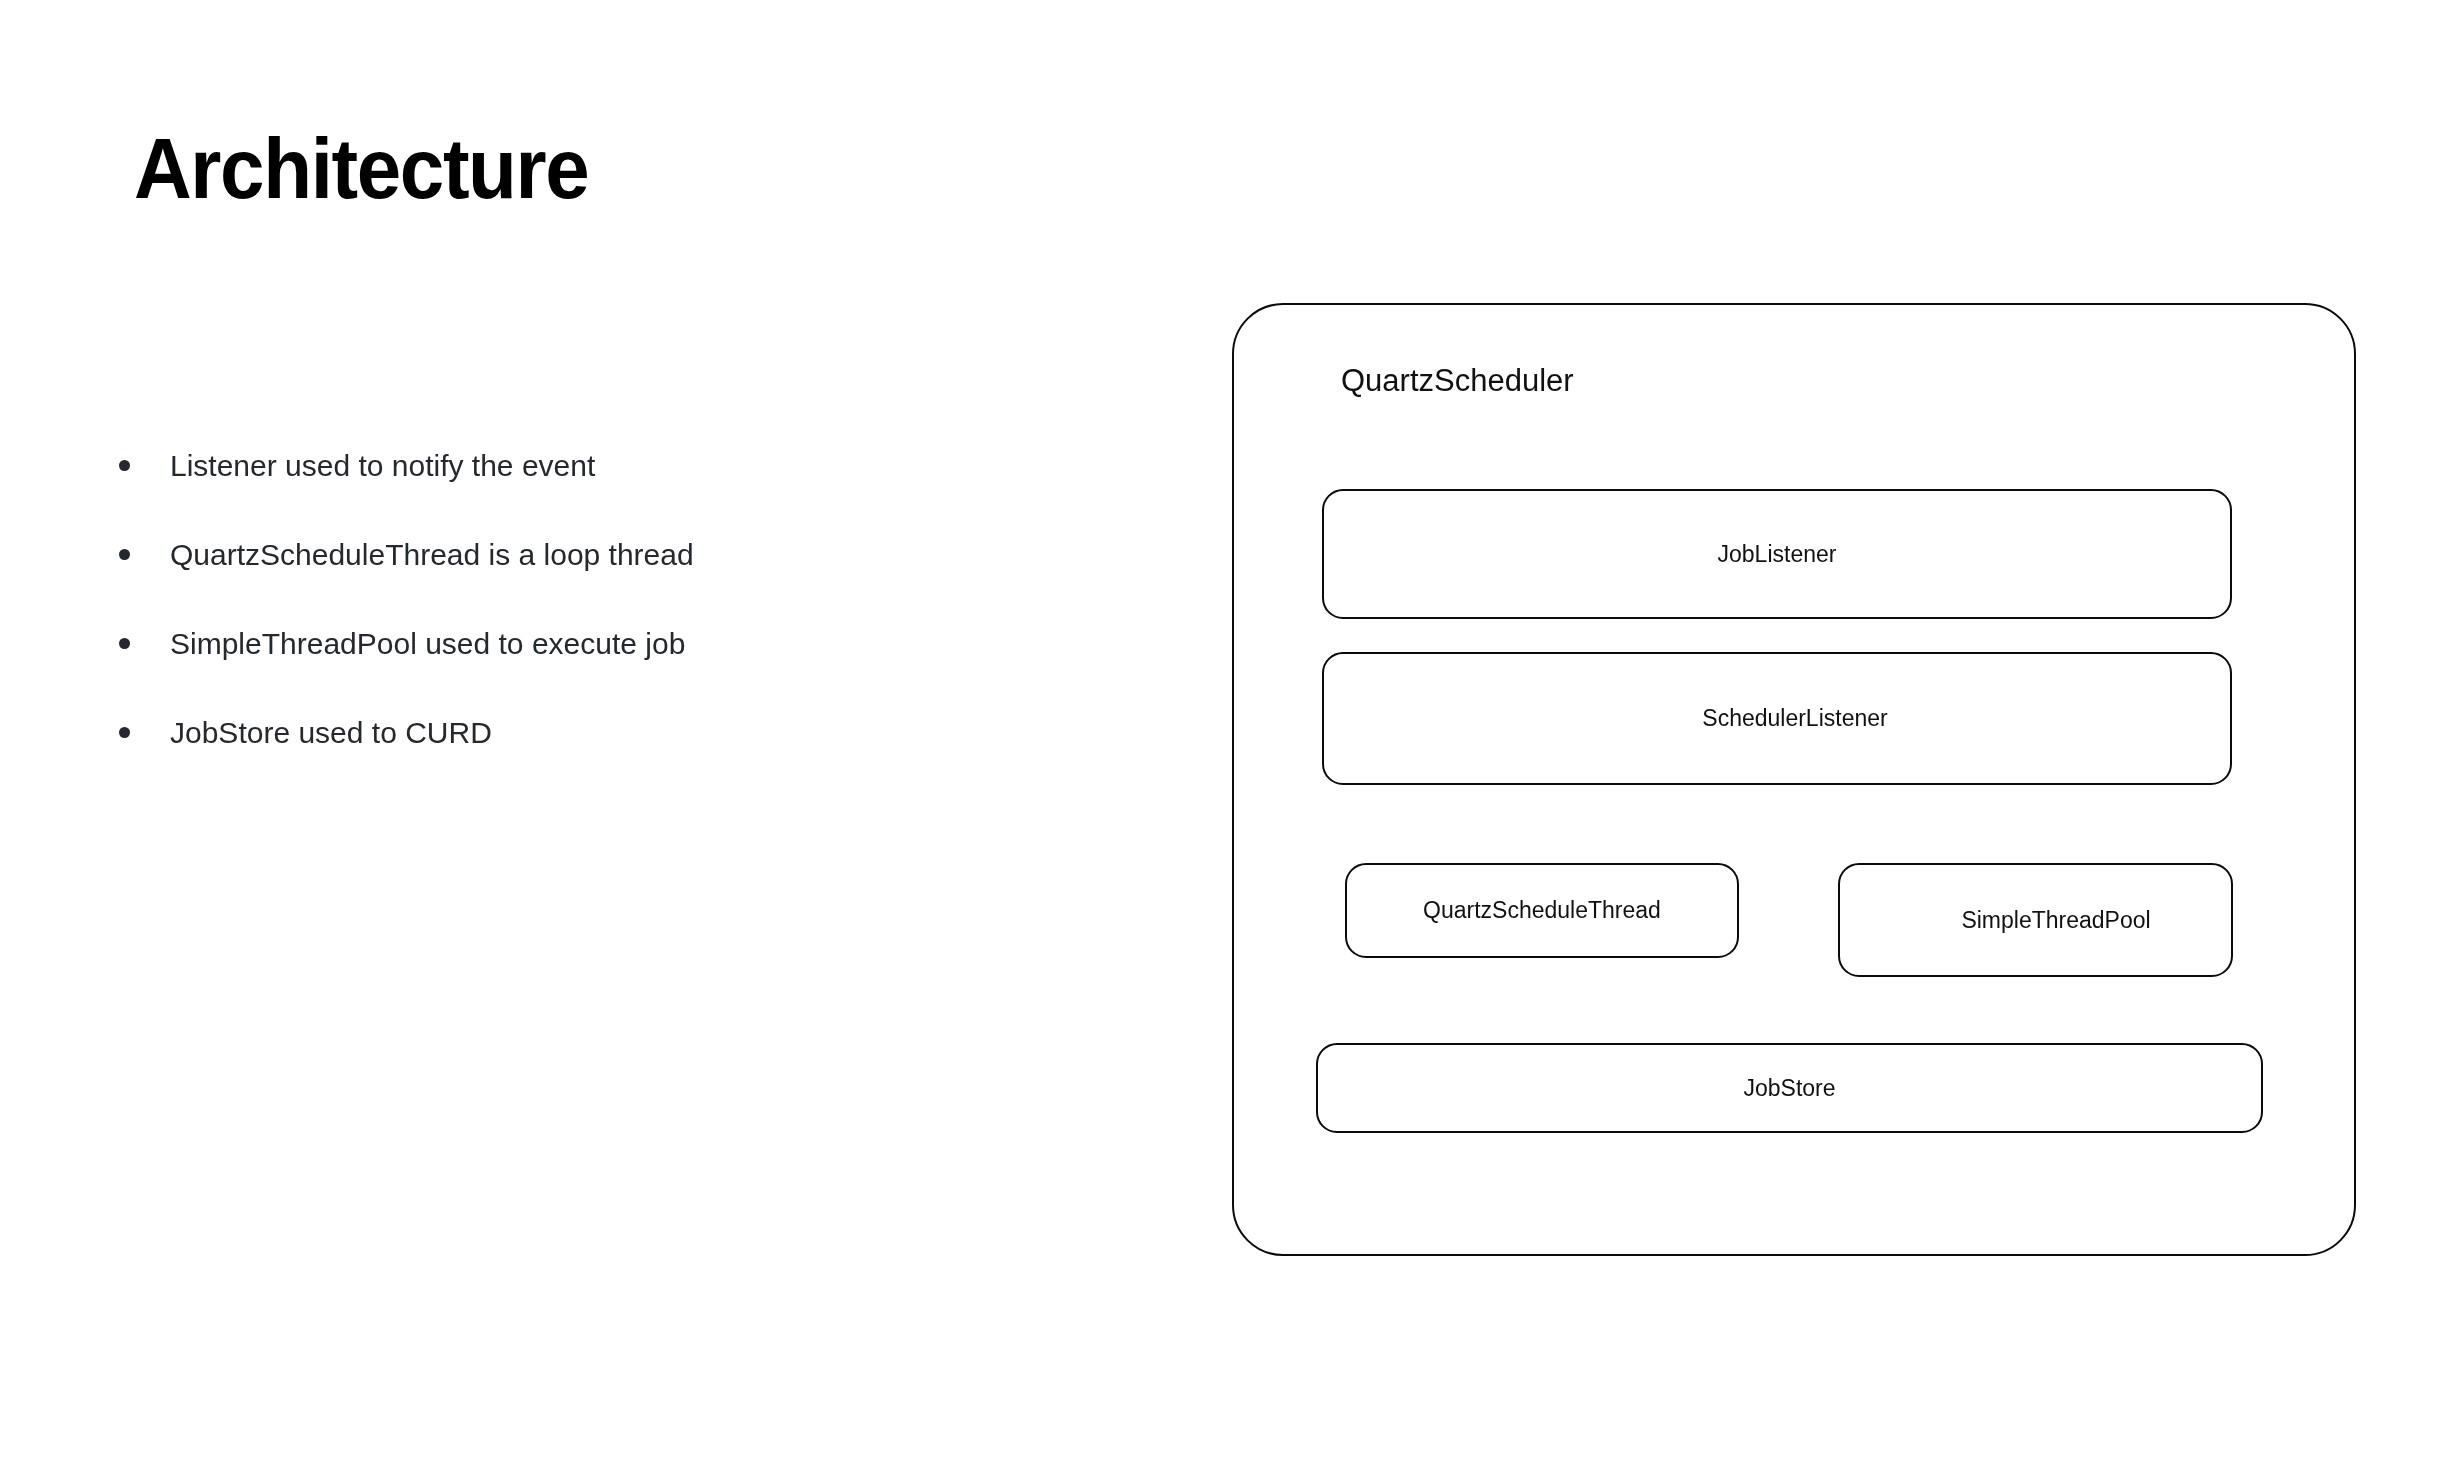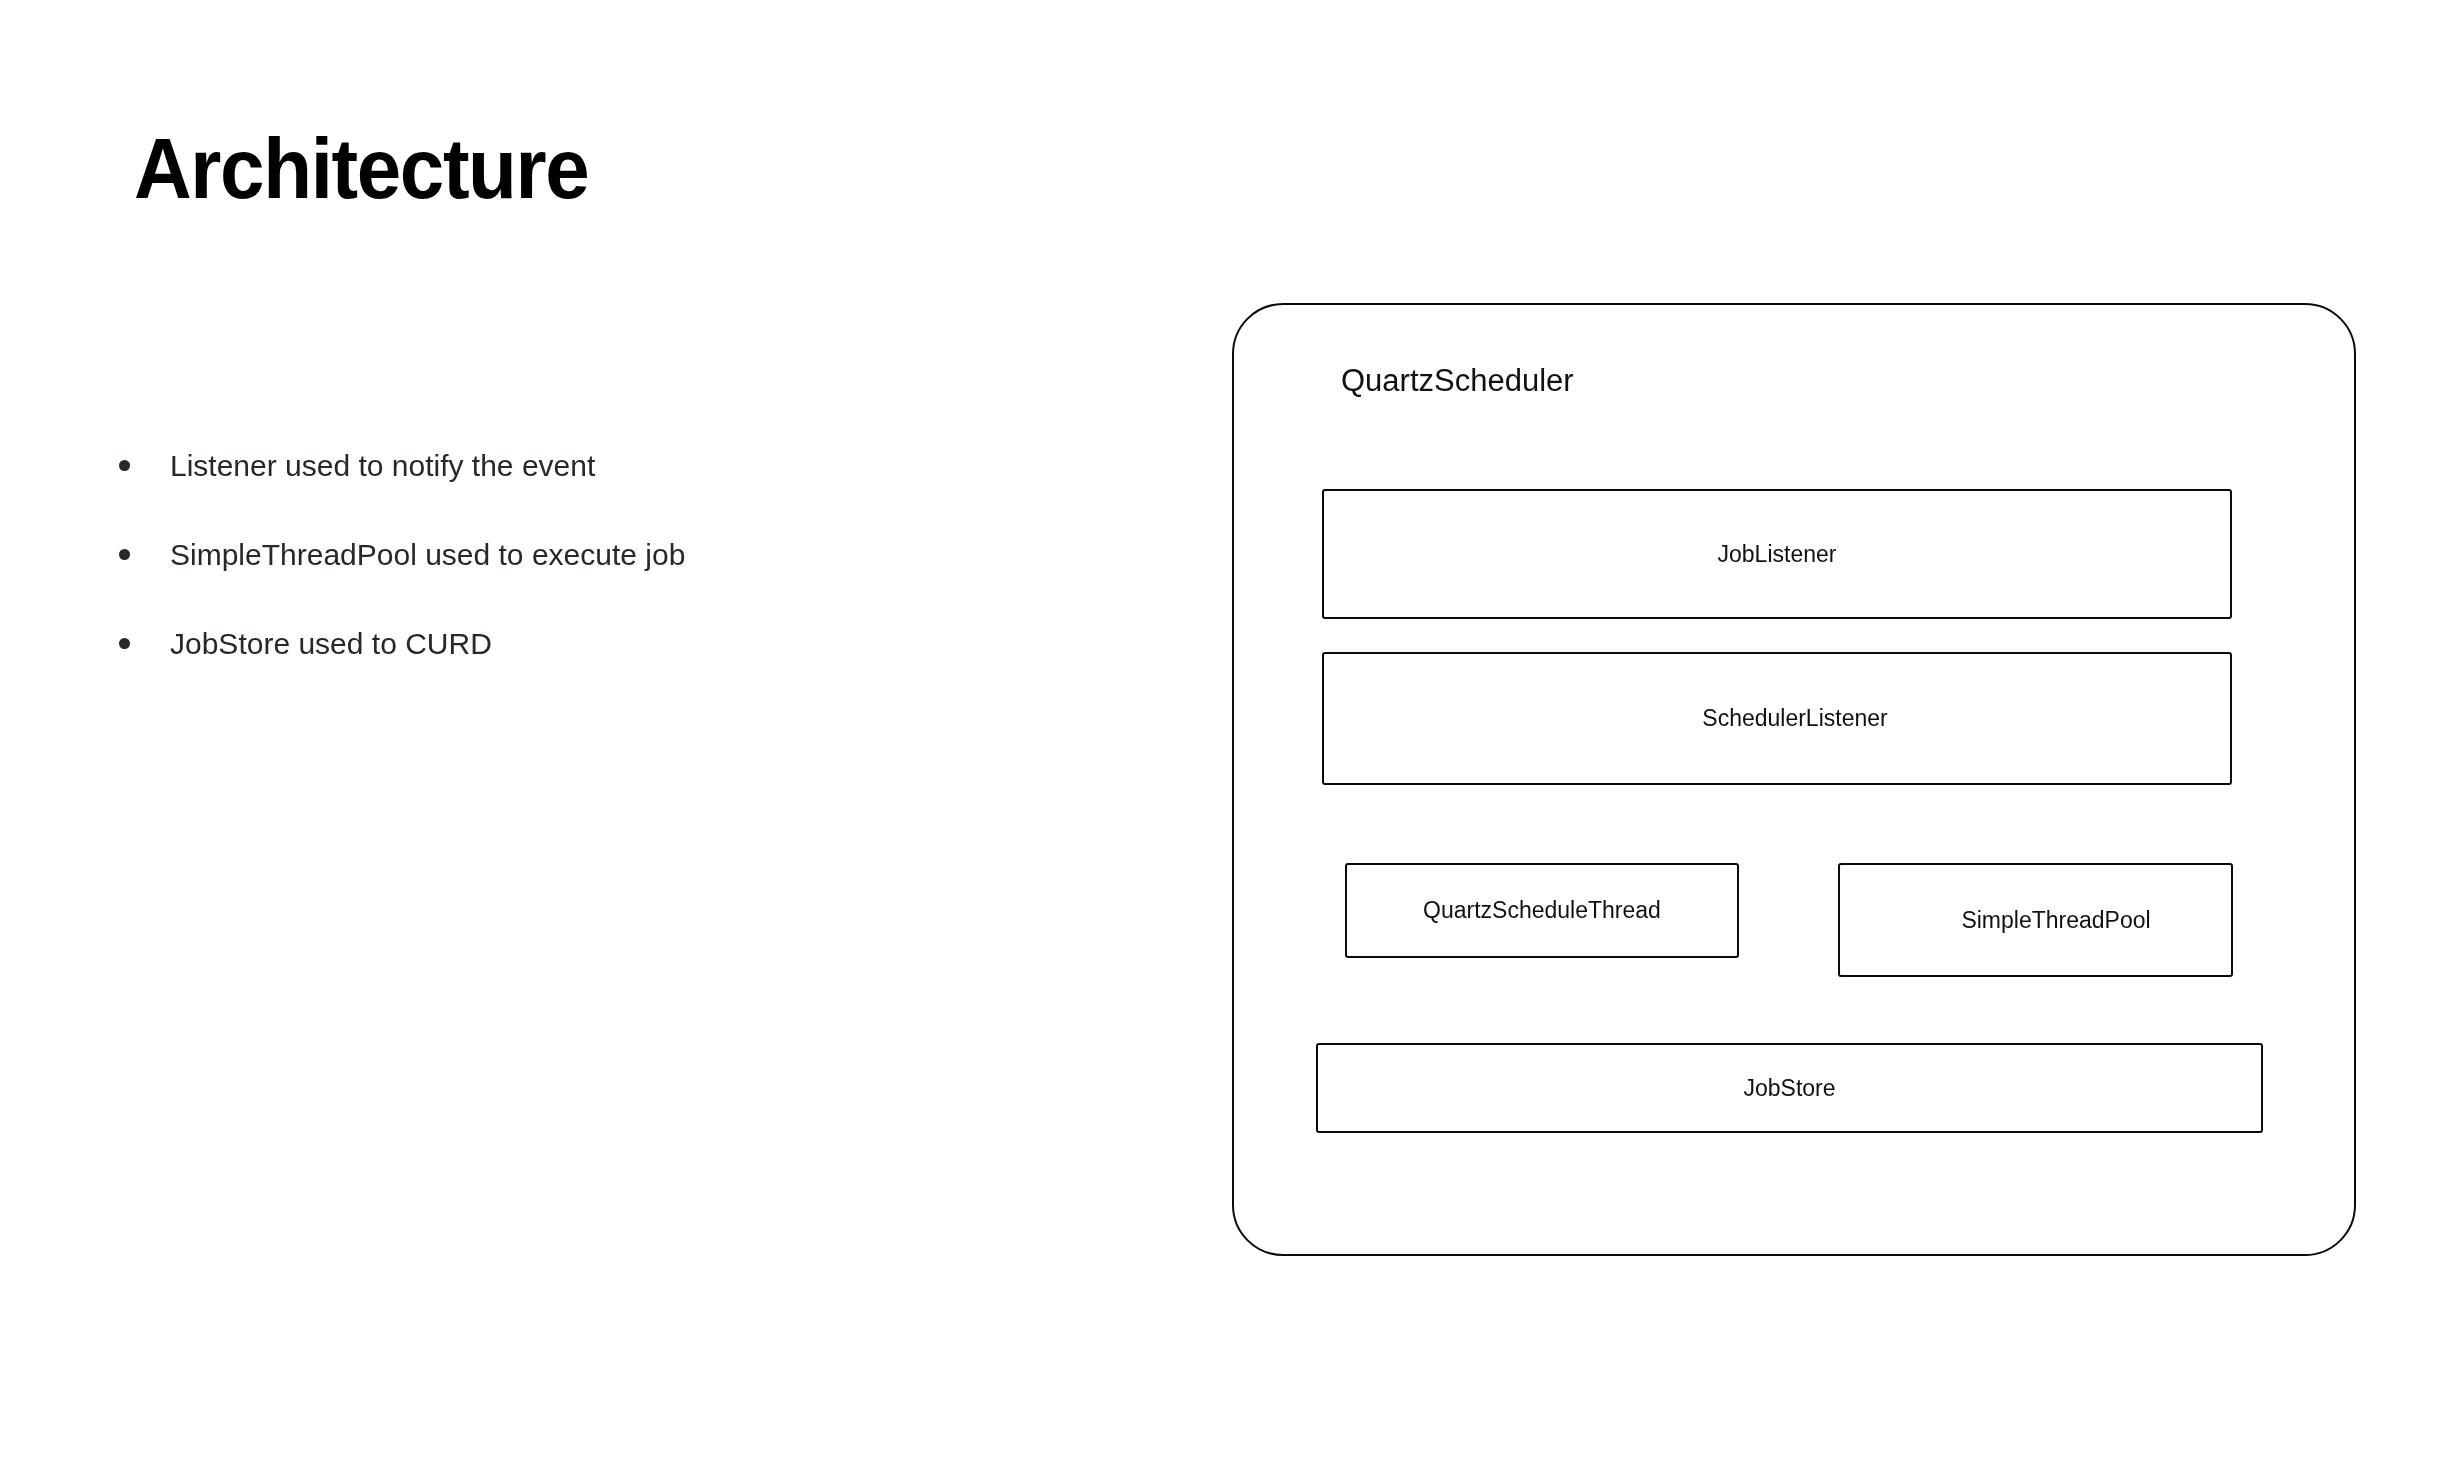--- a/index.html
+++ b/index.html
@@ -94,21 +94,21 @@
     font-size: 31px;
     color: #111111;
     white-space: nowrap;
     line-height: 1;
   }
 
   .comp-box {
     position: absolute;
     box-sizing: border-box;
     border: 2.5px solid #0b0b0b;
-    border-radius: 3px;
+    border-radius: 21px;
     background: #ffffff;
     display: flex;
     align-items: center;
     justify-content: center;
   }
   .comp-box .comp-label {
     font-size: 23px;
     color: #111111;
     white-space: nowrap;
     line-height: 1;
@@ -122,20 +122,24 @@
 </style>
 </head>
 <body>
 
 <div id="slide-title">Architecture</div>
 
 <ul id="bullet-list">
   <li>
     <span class="bullet-dot"></span>
     <span class="bullet-text">Listener used to notify the event</span>
+  </li>
+  <li>
+    <span class="bullet-dot"></span>
+    <span class="bullet-text">QuartzScheduleThread is a loop thread</span>
   </li>
   <li>
     <span class="bullet-dot"></span>
     <span class="bullet-text">SimpleThreadPool used to execute job</span>
   </li>
   <li>
     <span class="bullet-dot"></span>
     <span class="bullet-text">JobStore used to CURD</span>
   </li>
 </ul>

